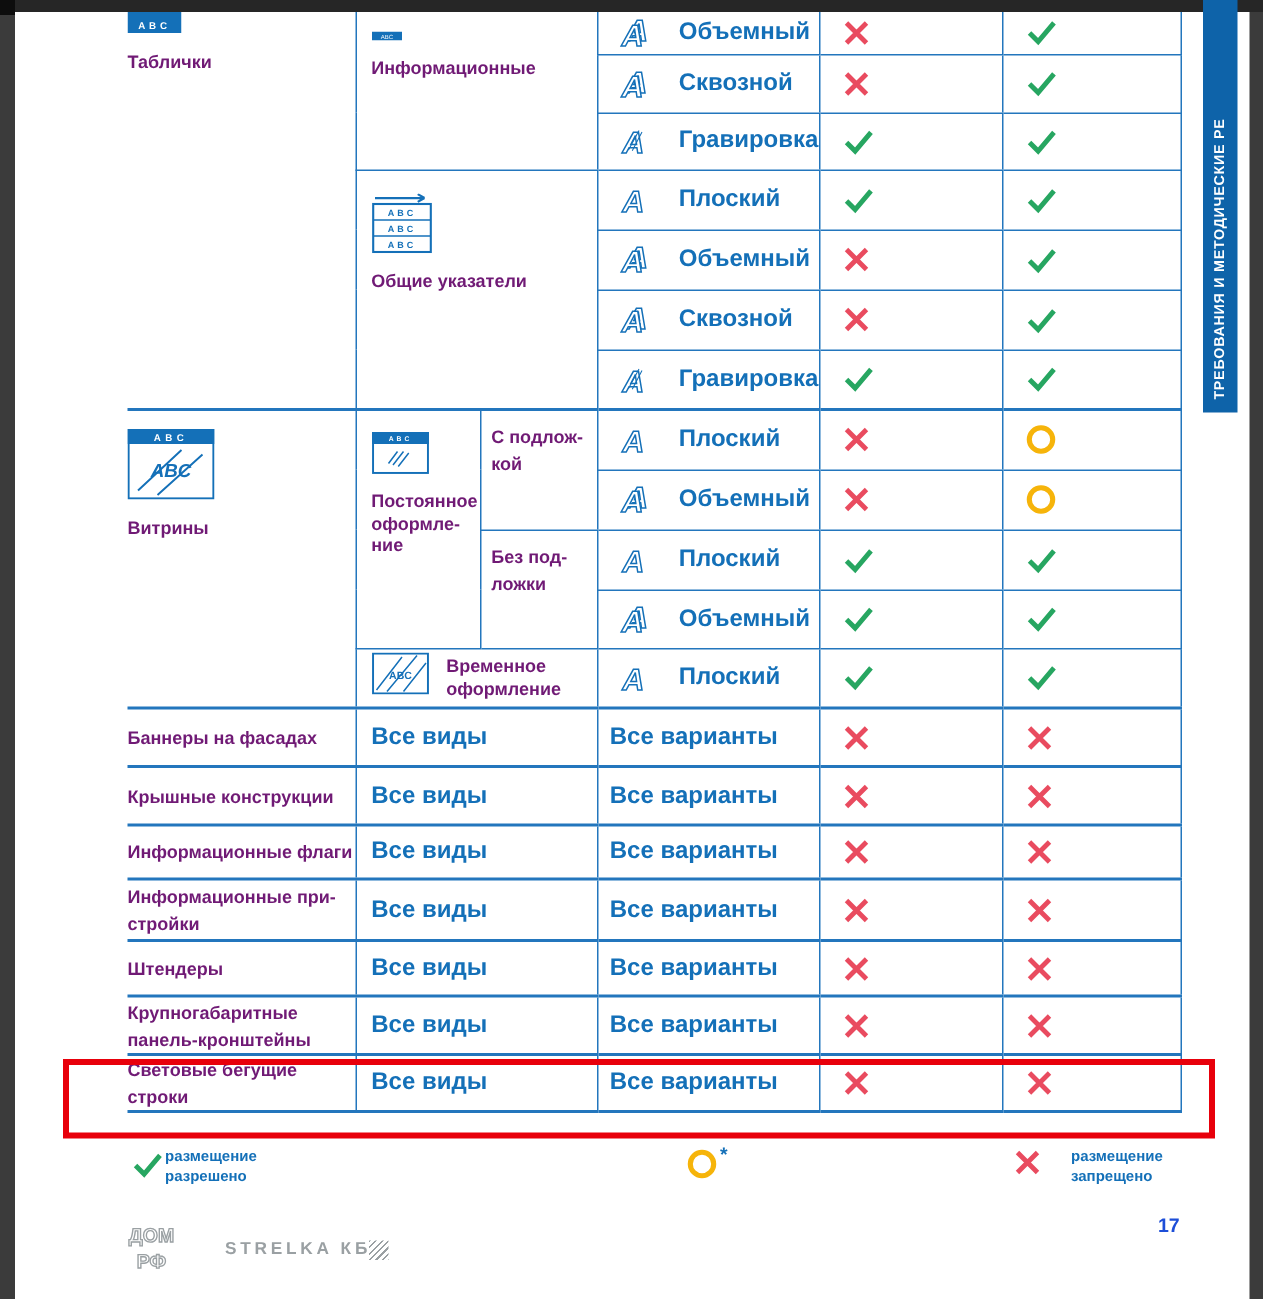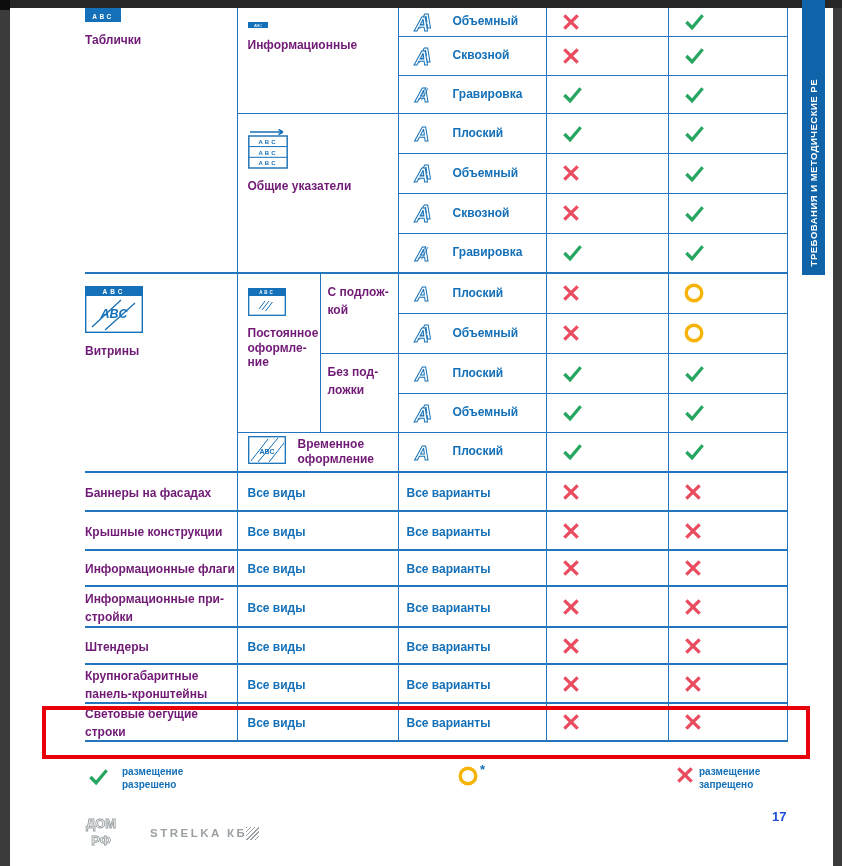--- a/index.html
+++ b/index.html
@@ -28,21 +28,21 @@
   
   table.sign{border-collapse:collapse;table-layout:fixed;position:absolute;left:75px;top:0;width:702px;}
   td{padding:0;vertical-align:middle;}
   .h28{height:28px}.h39{height:39px}.h38{height:38px}.h40{height:40px}
   .h36{height:36px}.h41{height:41px}.h37{height:37px}.h47{height:33px}
   .bl{border-left:1px solid #2376bd}
   .br{border-right:1px solid #2376bd}
   .bb{border-bottom:1px solid #2376bd}
   .bb2{border-bottom:2px solid #2376bd}
   .t{color:#701a75;font-weight:700;font-size:12px;line-height:1.22;}
-  .t6{color:#1470b8;font-weight:600;font-size:12px;line-height:1.22;}
+  .t6{color:#1470b8;font-weight:600;font-size:16px;line-height:1.22;}
   .cat-cell{vertical-align:top;}
   .cat-cell .cat-label{display:block;margin-top:7px;}
   .cat-pad{padding-top:12px;}
   .cat-mid{vertical-align:middle;}
   .type-cell{vertical-align:top;padding:6px 6px 0 10px;}
   .type-pad15{padding-top:15px;}
   .type-pad14{padding-top:14px;}
   .type-cell .type-label{display:block;margin-top:6px;max-width:110px;}
   .sub-cell{vertical-align:top;padding:8px 4px 0 7px;}
   .vwrap{display:flex;align-items:center;gap:16px;padding-left:12px;}
@@ -696,37 +696,37 @@
     </table>
 
   <div class="hl-box"></div>
 
   <div class="legend-item" style="left:77px;top:757px;">
     <span class="mark">
         <svg width="23" height="23" viewBox="0 0 24 24">
           <path d="M3.5 12.5 L9.5 18.5 L20.5 5.5" fill="none" stroke="#27a661" stroke-width="3.4"></path>
         </svg>
       </span>
-    <span class="leg-text" style="margin-left:12px;max-width:80px;">размещение разрешено</span>
+    <span class="leg-text" style="max-width:80px;">размещение разрешено</span>
   </div>
   <div class="legend-item" style="left:447px;top:757px;">
     <span class="mark">
         <svg width="22" height="22" viewBox="0 0 22 22">
           <circle cx="11" cy="11" r="7.8" fill="none" stroke="#f6b40a" stroke-width="3.4"></circle>
         </svg>
         <span class="ast">*</span>
       </span>
   </div>
   <div class="legend-item" style="left:665px;top:757px;">
     <span class="mark">
         <svg width="20" height="20" viewBox="0 0 21 21">
           <path d="M3.5 3.5 L17.5 17.5 M17.5 3.5 L3.5 17.5" fill="none" stroke="#e94b5f" stroke-width="3.4"></path>
         </svg>
       </span>
-    <span class="leg-text" style="margin-left:4px;max-width:80px;">размещение запрещено</span>
+    <span class="leg-text" style="margin-left:19px;max-width:80px;">размещение запрещено</span>
   </div>
 
   <div class="footer-logo">
     <svg width="32" height="36" viewBox="0 0 32 36">
       <text x="16" y="14" text-anchor="middle" font-size="13" font-weight="bold" fill="none" stroke="#9aa0a3" stroke-width="0.9" font-family="Liberation Sans, sans-serif">ДОМ</text>
       <text x="16" y="31" text-anchor="middle" font-size="13" font-weight="bold" fill="none" stroke="#9aa0a3" stroke-width="0.9" font-family="Liberation Sans, sans-serif">РФ</text>
     </svg>
   </div>
   <div class="strelka">STRELKA КБ</div>
   <div class="hatch"></div>

